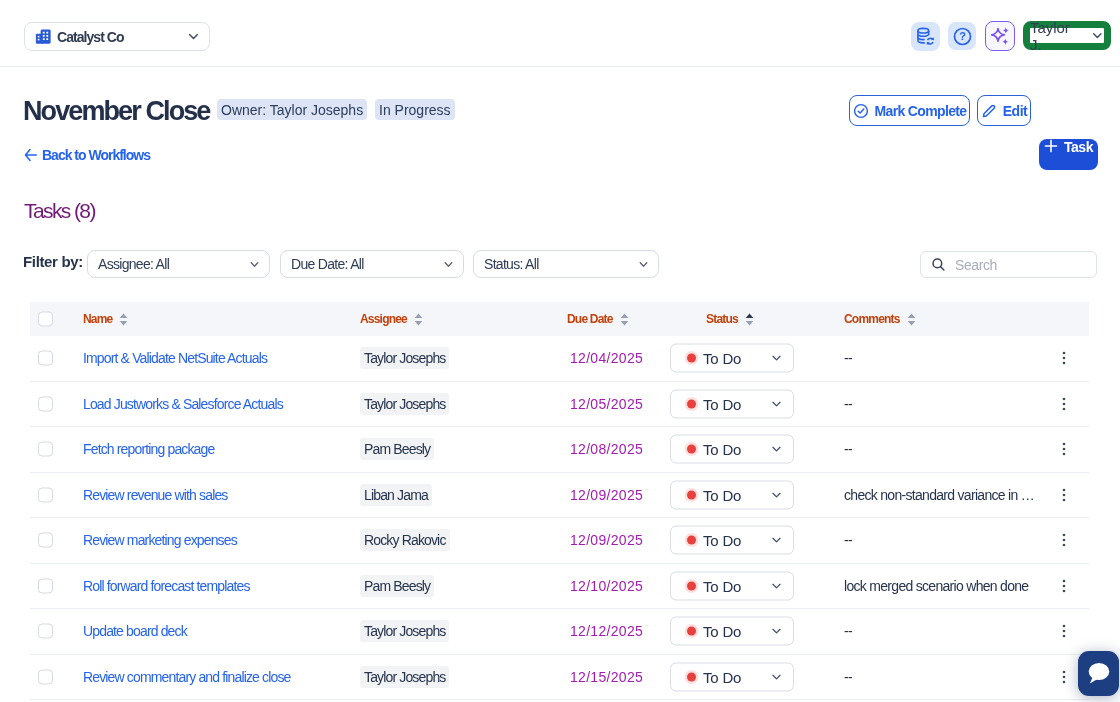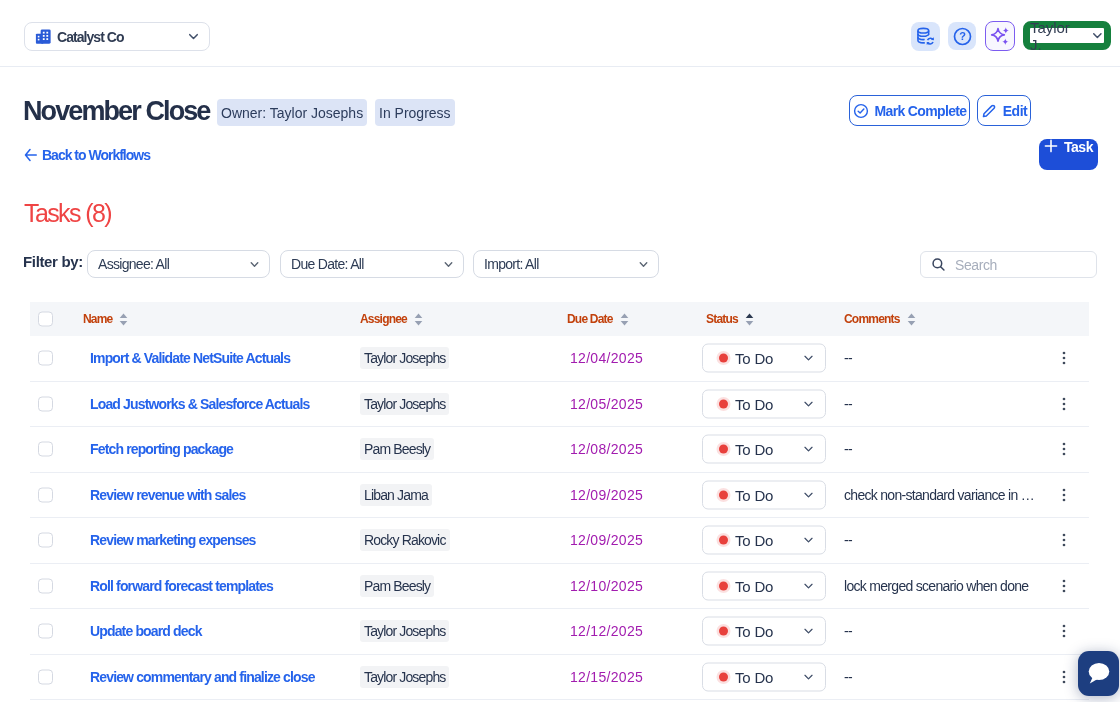--- a/index.html
+++ b/index.html
@@ -14,53 +14,53 @@
   #company .chev { margin-left:auto; }
   .iconbtn { position:absolute; top:22px; width:29px; height:29px; border-radius:8px;
     background:#d9e5fb; display:flex; align-items:center; justify-content:center; }
   #btn-sparkle { top:21px; width:30px; height:30px; background:#f8f7fe; border:1.5px solid #7c5cf0; }
   #userbtn { position:absolute; left:1023px; top:21px; width:88px; height:29px;
     border:7px solid #15803d; border-radius:8px; background:#fff; display:flex;
     align-items:center; justify-content:center; gap:7px; font-size:15px;
     letter-spacing:-0.05px; color:#323d52; }
   #h1 { position:absolute; left:23px; top:95px; font-size:27px; font-weight:700;
     color:#243049; letter-spacing:-1.9px; line-height:32px; }
-  .badge { position:absolute; top:99px; height:27px; background:#dce4f6; color:#2c3c5c;
+  .badge { position:absolute; top:99px; height:21px; background:#dce4f6; color:#2c3c5c;
     border-radius:4px; font-size:14px; display:flex; align-items:center; padding:0 4px; }
   .obtn { position:absolute; top:95px; height:31px; border:1.5px solid #2a62d9; border-radius:8px;
     background:#fff; color:#2563eb; font-size:14px; font-weight:700; letter-spacing:-0.5px;
     display:flex; align-items:center; justify-content:center; gap:6px; }
   #btn-task { position:absolute; left:1039px; top:95px; width:59px; height:31px; background:#1d4ed8;
     border-radius:8px; color:#fff; font-size:14px; font-weight:700; letter-spacing:-0.5px;
     display:flex; align-items:flex-start; justify-content:center; gap:6px; border:none;margin-top:44px; }
   #backlink { position:absolute; left:24px; top:147px; font-size:14px; font-weight:700;
     letter-spacing:-1.0px; color:#2563eb; display:flex; align-items:center; gap:5px; }
-  #tasksh { position:absolute; left:24px; top:199px; font-size:25px; font-weight:400;
-    letter-spacing:-1.6px; color:#ef4444; }
+  #tasksh { position:absolute; left:24px; top:199px; font-size:21px; font-weight:400;
+    letter-spacing:-1.6px; color:#701a75; }
   #filterlabel { position:absolute; left:23px; top:253px; font-size:15px; font-weight:700;
     letter-spacing:-0.35px; color:#26334d; }
   .fselect { position:absolute; top:250px; height:28px; border:1px solid #d6dbe4; border-radius:8px;
     background:#fff; font-size:14px; letter-spacing:-0.7px; color:#2e3c55; display:flex;
     align-items:center; padding:0 8px 0 10px; justify-content:space-between; }
   #search { position:absolute; left:920px; top:251px; width:177px; height:27px;
     border:1px solid #dfe3ea; border-radius:6px; background:#fff; display:flex;
     align-items:center; padding:0 10px; gap:9px; }
   #search .ph { color:#a7aebc; font-size:14px; letter-spacing:-0.4px; }
   #table { position:absolute; left:30px; top:302px; width:1059px; }
   #thead { position:relative; height:34px; background:#f4f6f9; font-size:12px;
     font-weight:700; letter-spacing:-0.8px; color:#c2410c; }
   .row { position:relative; height:45.5px; border-bottom:1px solid #ebeef4; font-size:14px; }
   .cell { position:absolute; top:50%; transform:translateY(-50%); white-space:nowrap; }
   .cb { position:absolute; left:8px; top:50%; transform:translateY(-50%); width:15px; height:15px;
     border:1px solid #d5d9e2; border-radius:4px; background:#fff; }
-  .namelink { left:60px; color:#2563eb; font-weight:700; letter-spacing:-0.85px; }
+  .namelink { left:53px; color:#2563eb; font-weight:400; letter-spacing:-0.85px; }
   .chipwrap { left:330px; }
   .chip { background:#f2f3f5; padding:3px 4px; border-radius:3px; color:#26334d; letter-spacing:-0.85px; }
   .date { left:540px; color:#a21caf; letter-spacing:0.3px; }
-  .status { left:672px; width:124px; height:29px; border:1px solid #d9dde5; border-radius:6px;
+  .status { left:640px; width:124px; height:29px; border:1px solid #d9dde5; border-radius:6px;
     background:#fff; display:flex; align-items:center; padding:0 10px 0 16px; }
   .stxt { font-size:15px; letter-spacing:-0.2px; color:#26334d; }
   .dot { width:9px; height:9px; border-radius:50%; background:#e8403c;
     box-shadow:0 0 0 2.5px rgba(232,64,60,0.16); margin-right:7px; }
   .status .chev { margin-left:auto; }
   .comment { left:814px; color:#26334d; letter-spacing:-0.7px; }
   .kebab { position:absolute; left:1032px; top:50%; transform:translateY(-50%); }
   .hcell { position:absolute; top:0; height:34px; display:flex; align-items:center; gap:7px; }
   #chat { position:absolute; left:1078px; top:651px; width:41px; height:45px; background:#1d3e80;
     border-radius:11px; display:flex; align-items:center; justify-content:center;
@@ -161,21 +161,21 @@
       <path d="M3.5 5.2 L7 8.8 L10.5 5.2" stroke="#5b6573" stroke-width="1.5" stroke-linecap="round" stroke-linejoin="round"></path>
     </svg>
 </div>
 <div class="fselect" style="left:280px; width:184px;">
     <span>Due Date: All</span>
   <svg width="13" height="13" viewBox="0 0 14 14" fill="none">
       <path d="M3.5 5.2 L7 8.8 L10.5 5.2" stroke="#5b6573" stroke-width="1.5" stroke-linecap="round" stroke-linejoin="round"></path>
     </svg>
 </div>
 <div class="fselect" style="left:473px; width:186px;">
-    <span>Import: All</span>
+    <span>Status: All</span>
   <svg width="13" height="13" viewBox="0 0 14 14" fill="none">
       <path d="M3.5 5.2 L7 8.8 L10.5 5.2" stroke="#5b6573" stroke-width="1.5" stroke-linecap="round" stroke-linejoin="round"></path>
     </svg>
 </div>
 <div id="search">
   <svg width="15" height="15" viewBox="0 0 16 16" fill="none" stroke="#39455e" stroke-width="1.6">
     <circle cx="6.8" cy="6.8" r="4.6"></circle>
     <path d="M10.3 10.3 L13.8 13.8" stroke-linecap="round"></path>
   </svg>
   <span class="ph">Search</span>

